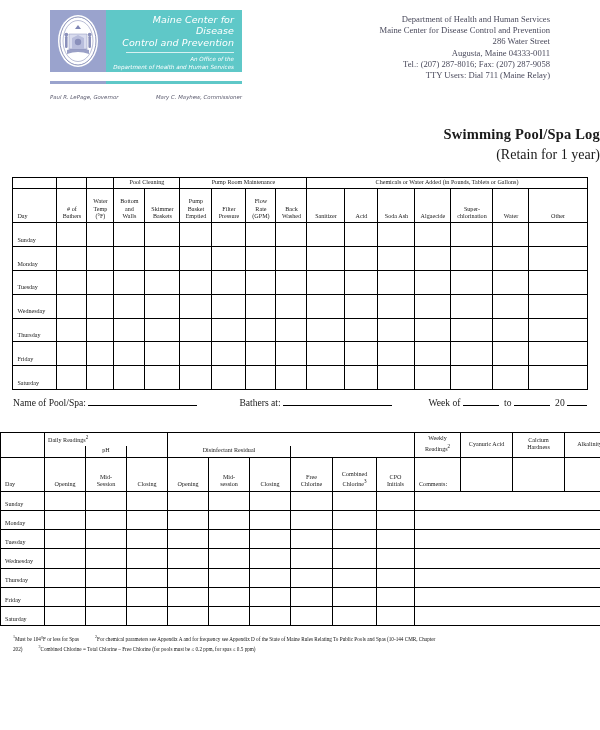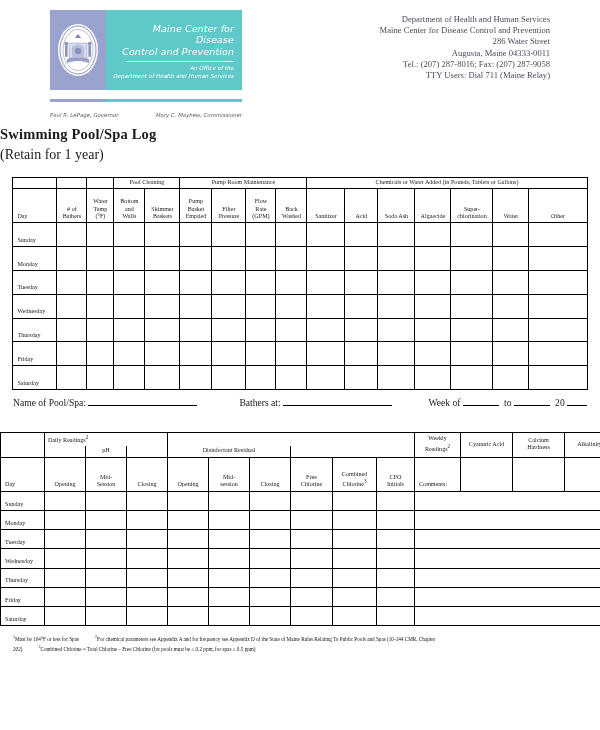--- a/index.html
+++ b/index.html
@@ -24,21 +24,21 @@
     padding: 10px 14px 0 14px;
     height: 112px;
   }
   .logo-block {
     width: 192px;
     margin-left: 36px;
     flex: 0 0 auto;
   }
   .logo-main {
     display: flex;
-    height: 80px;
+    height: 62px;
   }
   .logo-seal-band {
     width: 56px;
     background: #9aa3cd;
     display: flex;
     align-items: center;
     justify-content: center;
   }
   .logo-seal {
     width: 40px;
@@ -112,21 +112,21 @@
     text-align: right;
     font-size: 8.6px;
     line-height: 11.2px;
     color: #4a4a5c;
     padding-right: 36px;
     padding-top: 4px;
   }
 
   
   .doc-title-block {
-    text-align: left;
+    text-align: right;
     margin-top: 14px;
   }
   .doc-title {
     font-size: 14.5px;
     font-weight: bold;
     letter-spacing: 0.2px;
   }
   .doc-subtitle {
     font-size: 14px;
     margin-top: 4px;

